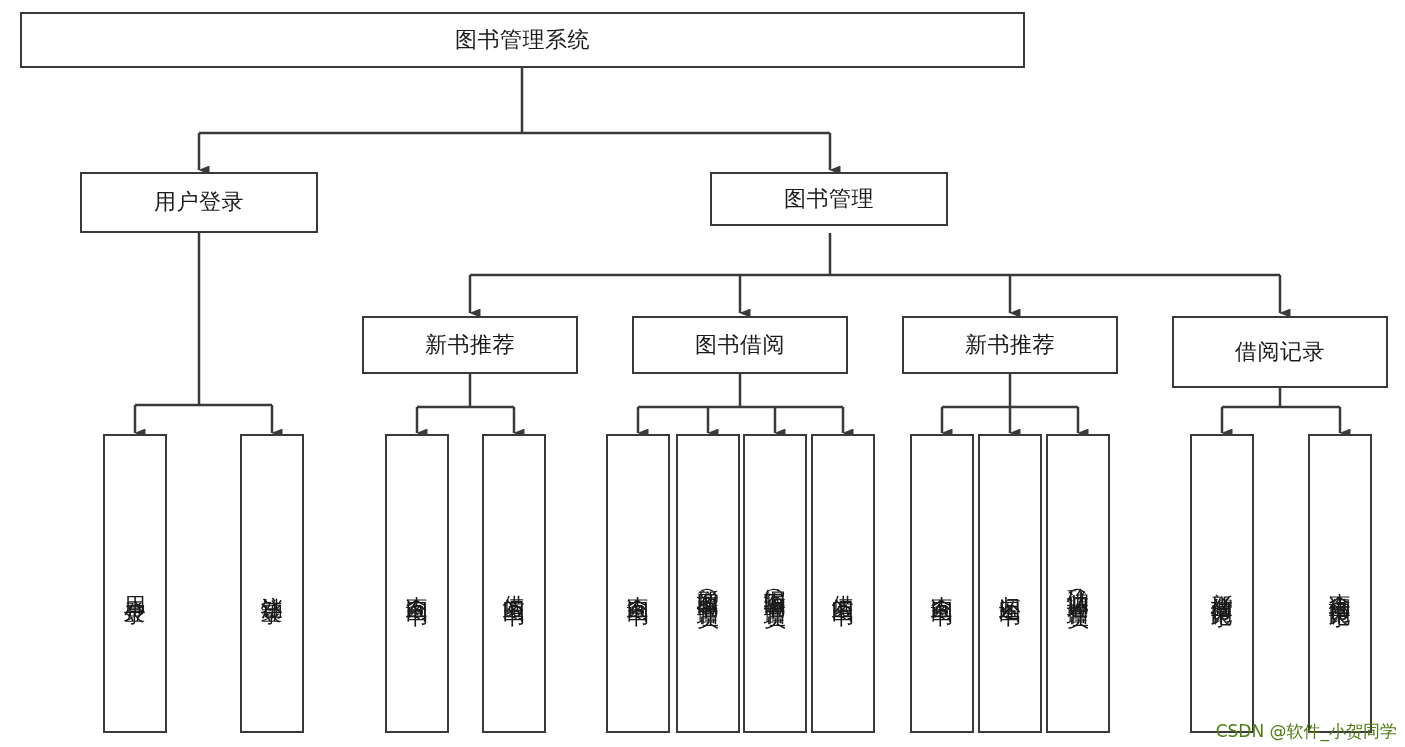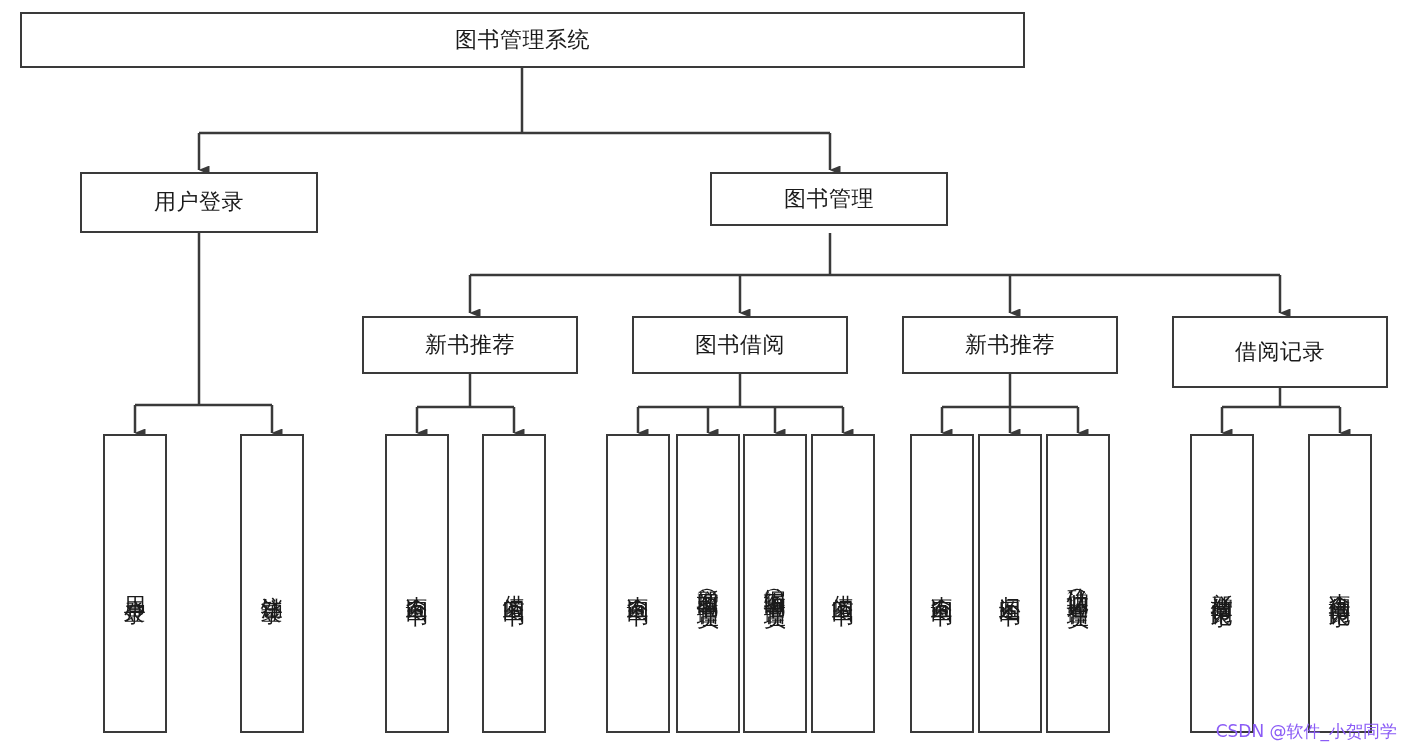--- a/index.html
+++ b/index.html
@@ -56,21 +56,21 @@
   .node-v span {
     writing-mode: vertical-rl;
     text-orientation: upright;
     display: inline-block;
   }
   .watermark {
     position: absolute;
     right: 8px;
     bottom: 4px;
     font-size: 17px;
-    color: #8b5cf6;
+    color: #4d7c0f;
     white-space: nowrap;
     z-index: 5;
     font-family: "DejaVu Sans", "Liberation Sans", sans-serif;
   }
 </style>
 </head>
 <body>
 
 <div id="canvas">
 

